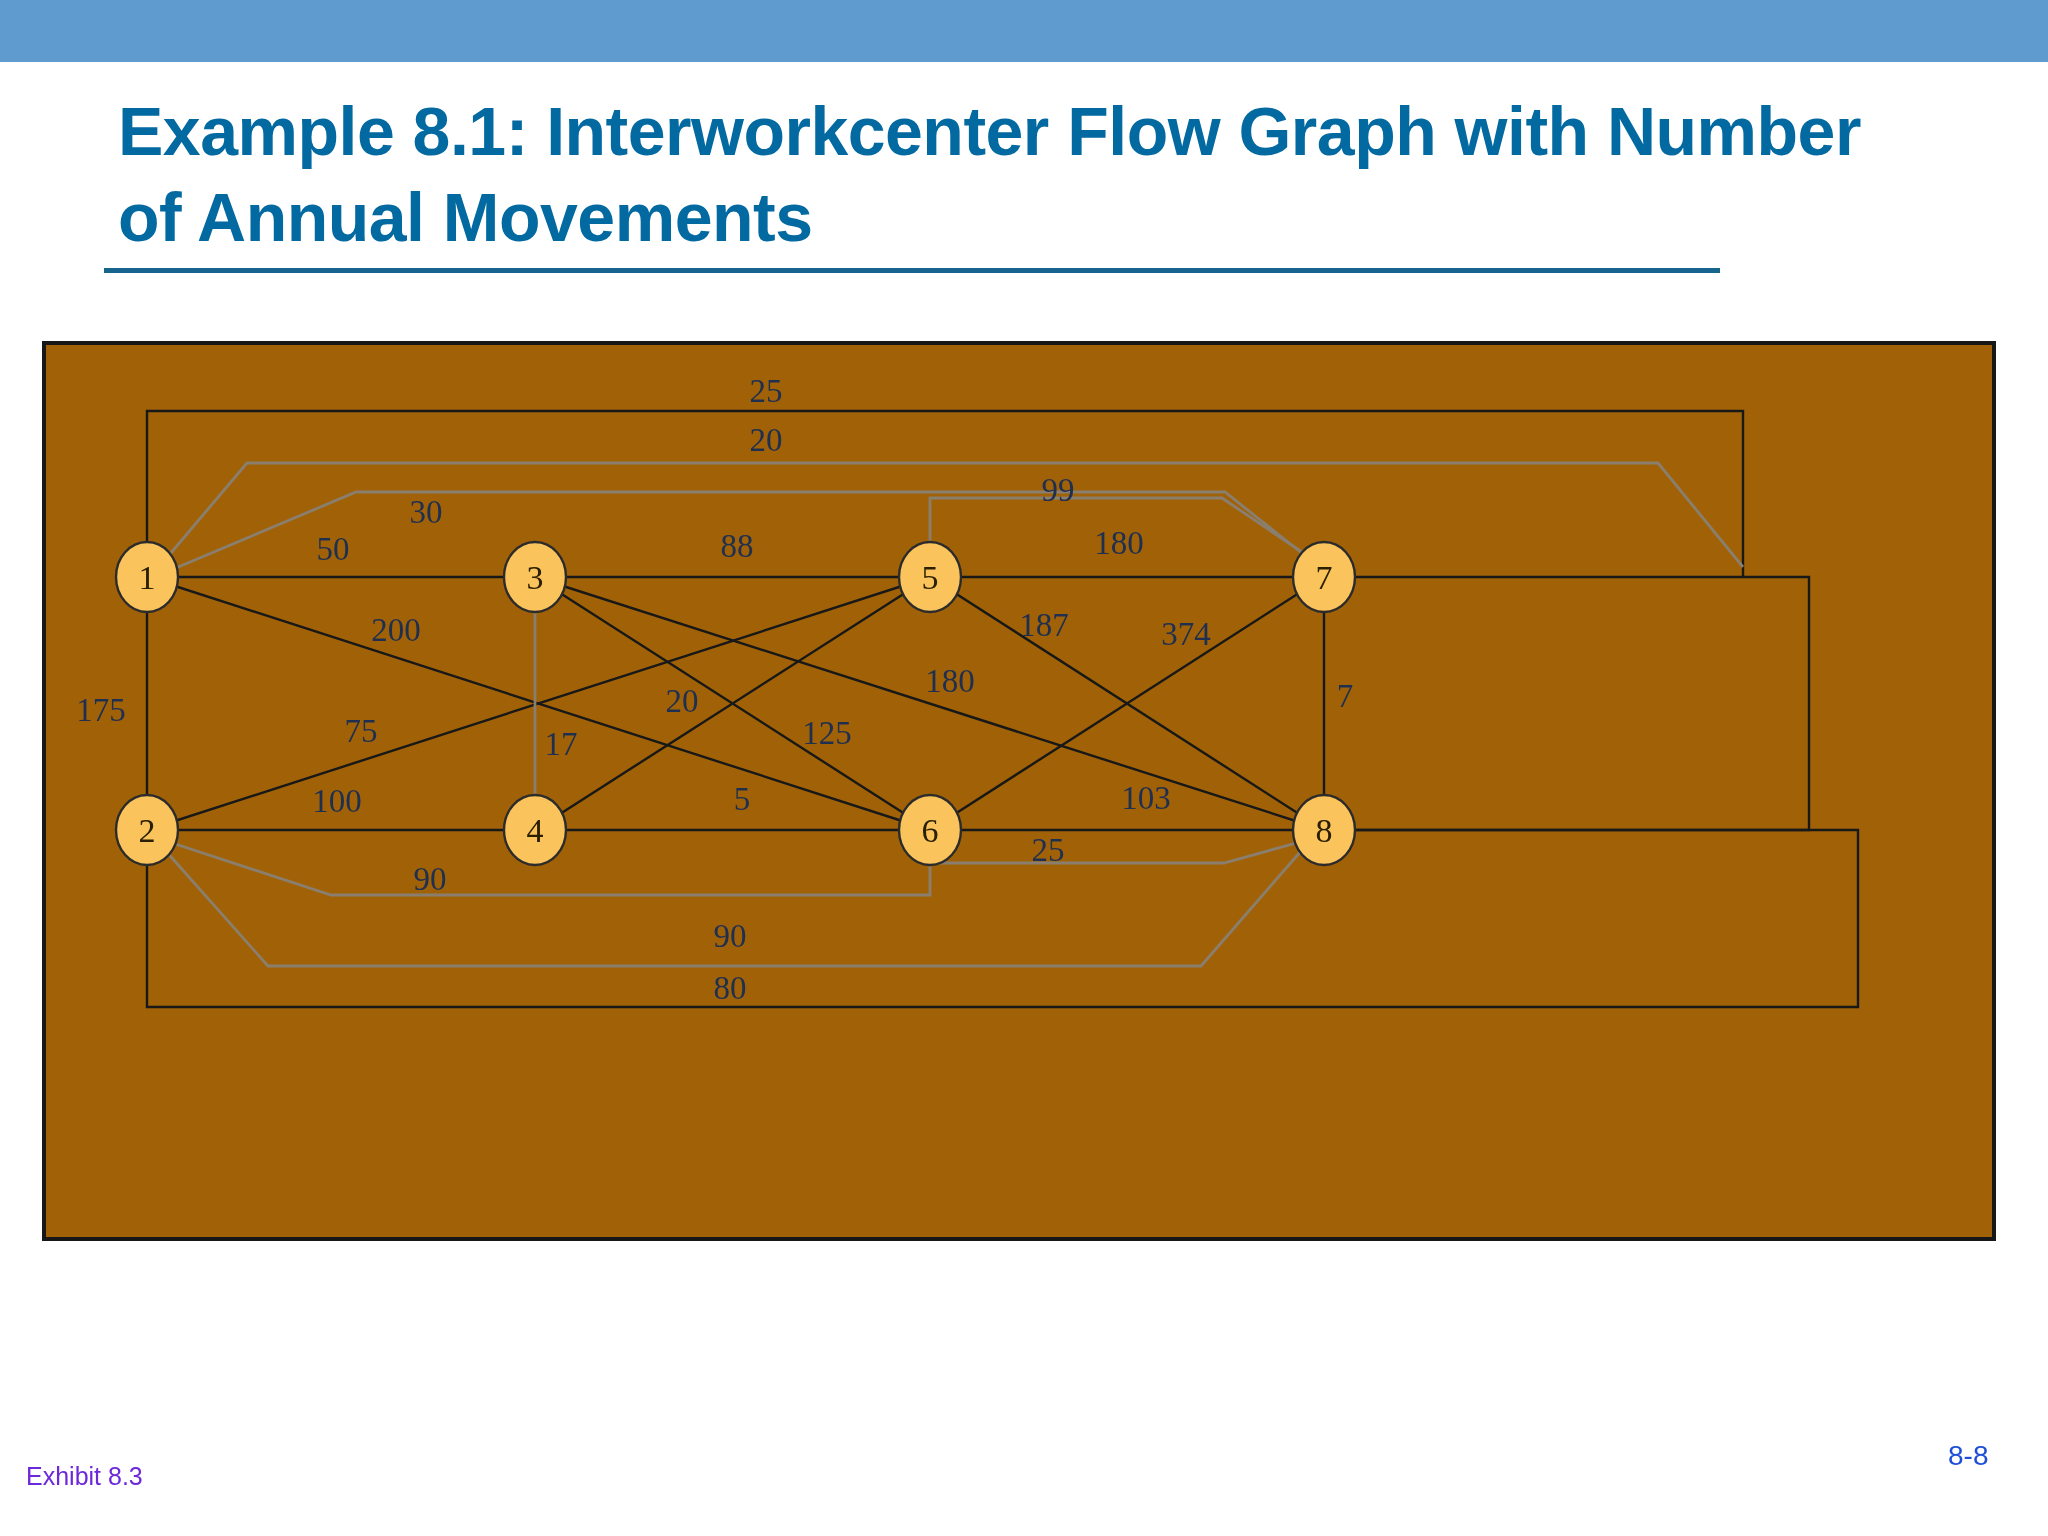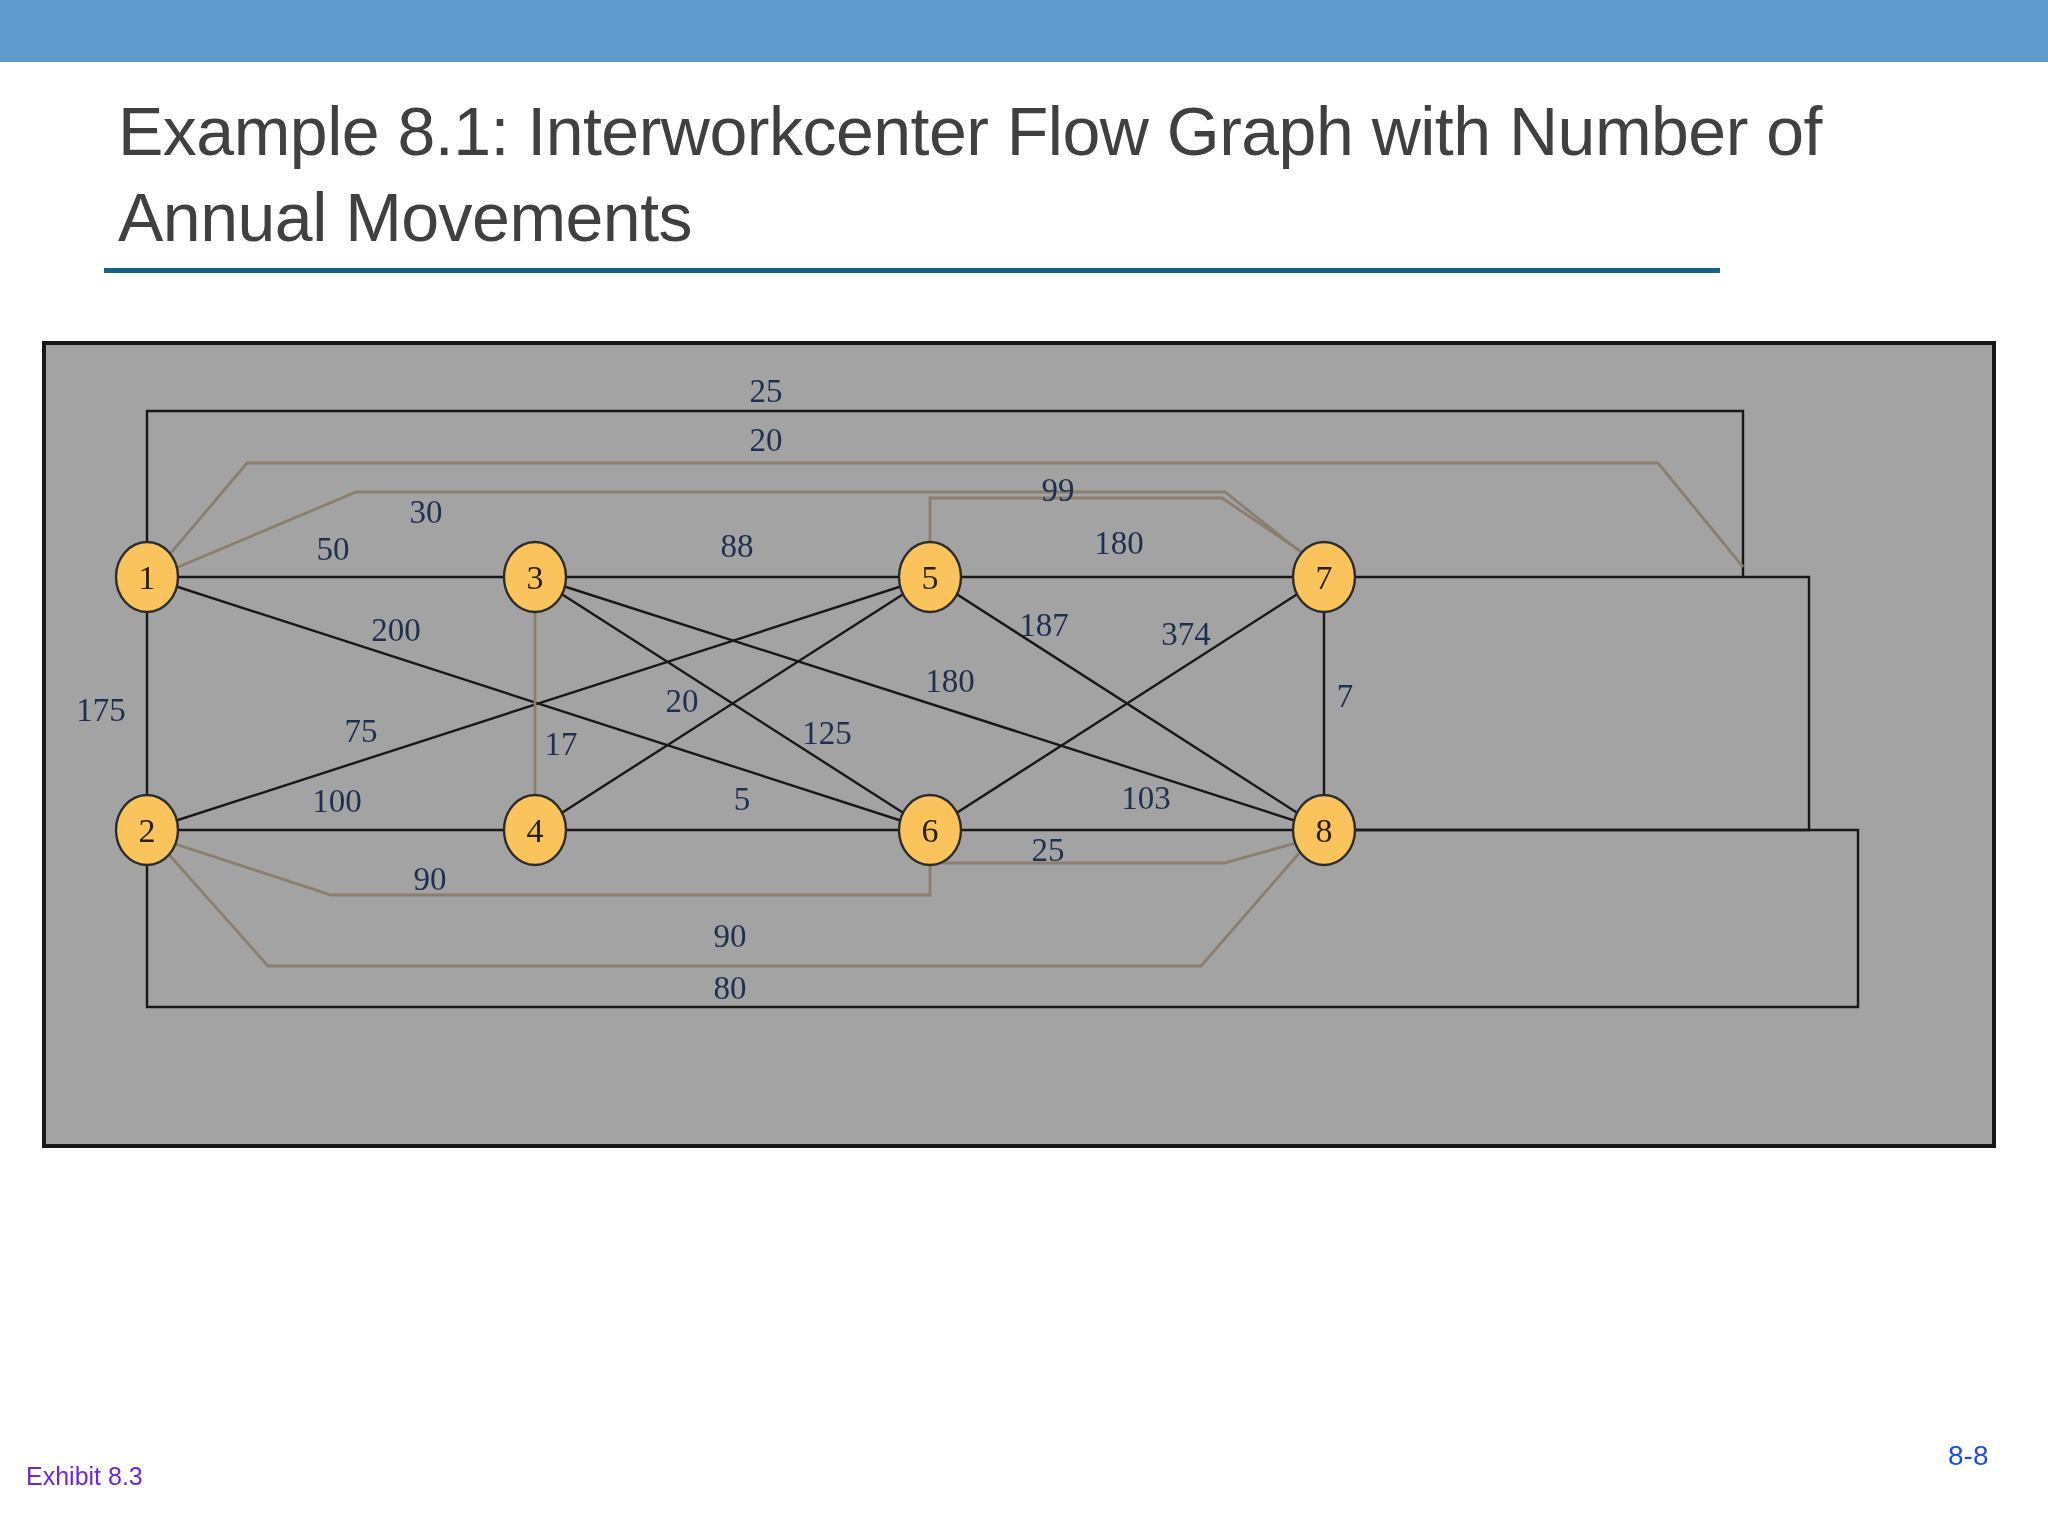--- a/index.html
+++ b/index.html
@@ -11,34 +11,34 @@
     position:relative;
   }
   #top-banner{
     position:absolute;left:0;top:0;width:2048px;height:62px;
     background:#5f9bce;
   }
   #title-block{
     position:absolute;left:118px;top:88px;width:1820px;
   }
   #page-title{
-    color:#404040;
+    color:#0369a1;
     font-size:68px;
     line-height:86px;
-    font-weight:400;
+    font-weight:700;
     letter-spacing:-.5px;
     white-space:pre-line;
   }
   #title-rule{
     position:absolute;left:104px;top:268px;width:1616px;height:5px;
     background:#17648f;
   }
   #diagram-panel{
-    position:absolute;left:42px;top:341px;width:1954px;height:807px;
-    background:#a3a3a3;
+    position:absolute;left:42px;top:341px;width:1954px;height:900px;
+    background:#a16207;
     border:4px solid #171717;
     box-sizing:border-box;
   }
   #graph-svg{position:absolute;left:0;top:0;}
   #footer-exhibit{
     position:absolute;left:26px;top:1462px;
     color:#6d28d9;font-size:25px;
   }
   #footer-page{
     position:absolute;left:1948px;top:1440px;

